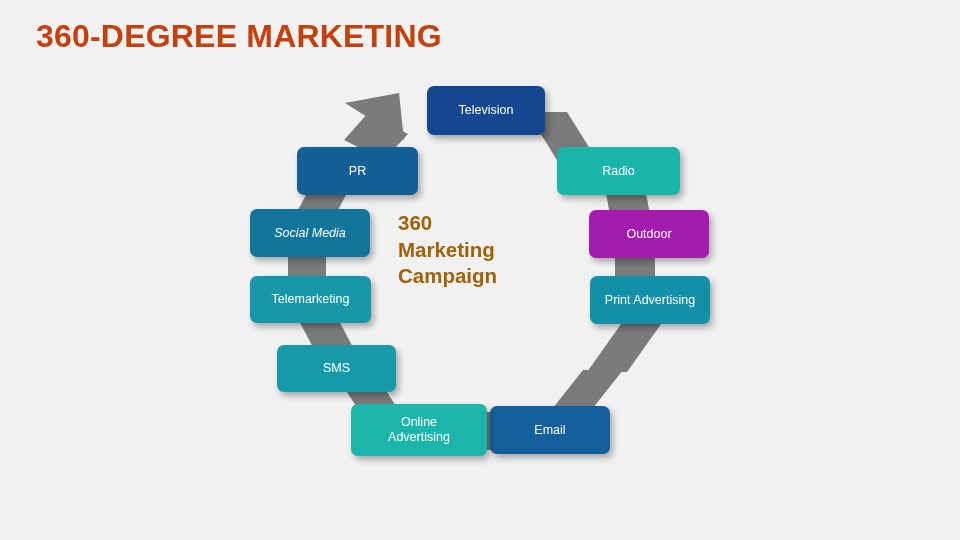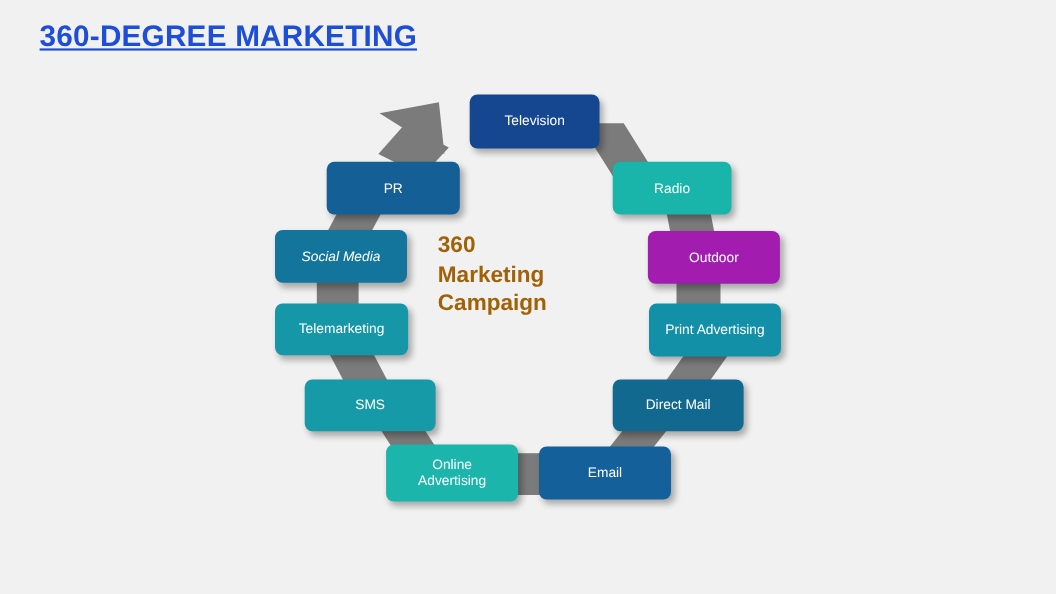--- a/index.html
+++ b/index.html
@@ -19,26 +19,25 @@
     position: absolute;
     left: 0; top: 0;
     width: 960px;
     height: 540px;
     background: #f1f1f1;
   }
   #page-title {
     position: absolute;
     left: 36px;
     top: 18px;
-    font-size: 27px;
+    font-size: 32px;
     font-weight: bold;
-    color: #1d4ed8;
+    color: #c2410c;
     letter-spacing: 0.2px;
     white-space: nowrap;
-    text-decoration: underline;
   }
   #diagram {
     position: absolute;
     left: 0;
     top: 0;
     width: 960px;
     height: 540px;
   }
   #connectors {
     position: absolute;
@@ -112,41 +111,38 @@
 
         <polygon points="344,140 368,113 408,134 384,160"></polygon>
         <polygon points="399,93 345,103 404,140"></polygon>
       </g>
     </svg>
 
     <div class="node" style="left:427px; top:86px; width:118px; height:49px; background:#14478f;">
       <span class="lbl">Television</span>
     </div>
 
-    <div class="node" style="left:557px; top:147px; width:108px; height:48px; background:#19b5ab;">
+    <div class="node" style="left:557px; top:147px; width:123px; height:48px; background:#19b5ab;">
       <span class="lbl">Radio</span>
     </div>
 
     <div class="node" style="left:589px; top:210px; width:120px; height:48px; background:#a21caf;justify-content:center;">
       <span class="lbl">Outdoor</span>
     </div>
 
     <div class="node" style="left:590px; top:276px; width:120px; height:48px; background:#1290a8;">
       <span class="lbl">Print Advertising</span>
     </div>
 
-    <div class="node" style="left:557px; top:345px; width:119px; height:47px; background:#11698f;">
-      <span class="lbl">Direct Mail</span>
-    </div>
 
     <div class="node" style="left:490px; top:406px; width:120px; height:48px; background:#14609a;">
       <span class="lbl">Email</span>
     </div>
 
-    <div class="node" style="left:351px; top:404px; width:120px; height:52px; background:#1cb5ab;">
+    <div class="node" style="left:351px; top:404px; width:136px; height:52px; background:#1cb5ab;">
       <span class="lbl">Online
 Advertising</span>
     </div>
 
     <div class="node" style="left:250px; top:276px; width:121px; height:47px; background:#1697a8;">
       <span class="lbl">Telemarketing</span>
     </div>
 
     <div class="node" style="left:277px; top:345px; width:119px; height:47px; background:#169aa8;">
       <span class="lbl">SMS</span>

